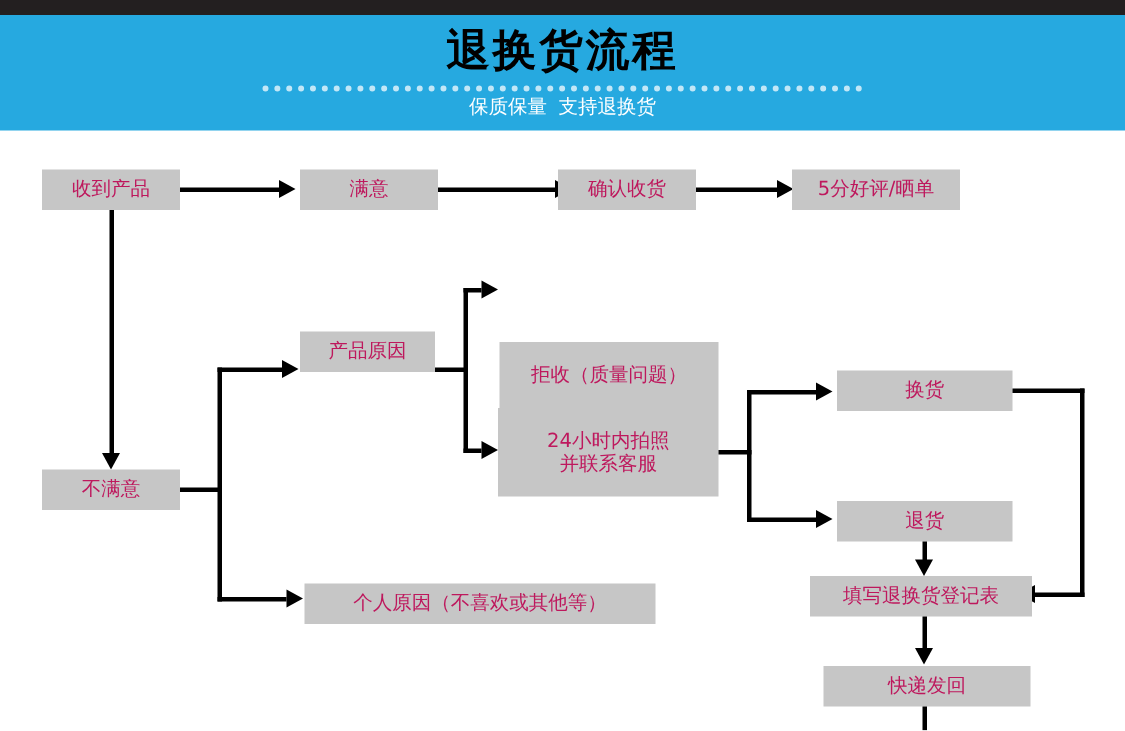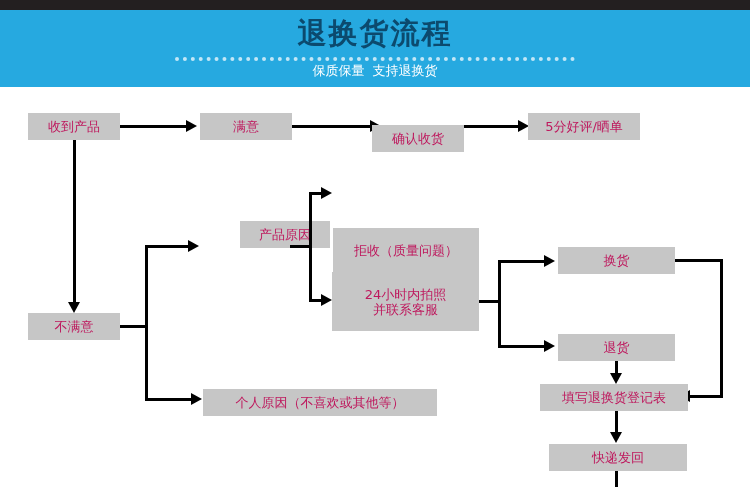--- a/index.html
+++ b/index.html
@@ -26,21 +26,21 @@
     position: absolute;
     left: 0; top: 10px;
     width: 750px; height: 77px;
     background: #26a9e0;
   }
   .banner-title {
     position: absolute;
     left: 0; top: 5px;
     width: 750px;
     text-align: center;
-    color: #0c4a6e;
+    color: #000000;
     font-size: 29px;
     font-weight: bold;
     letter-spacing: 2px;
     line-height: 36px;
     white-space: nowrap;
   }
   .banner-rule {
     position: absolute;
     left: 175px; top: 47px;
     width: 400px; height: 4px;
@@ -117,41 +117,41 @@
   <div class="canvas">
 
     <div class="node" style="left:28px; top:26px; width:92px; height:27px;">收到产品</div>
     <div class="ln" style="left:120px; top:38px; width:66px; height:3px;"></div>
     <div class="arrow right" style="left:186px; top:33px;"></div>
 
     <div class="node" style="left:200px; top:26px; width:92px; height:27px;">满意</div>
     <div class="ln" style="left:292px; top:38px; width:78px; height:3px;"></div>
     <div class="arrow right" style="left:370px; top:33px;"></div>
 
-    <div class="node" style="left:372px; top:38px; width:92px; height:27px;">确认收货</div>
+    <div class="node" style="left:372px; top:26px; width:92px; height:27px;">确认收货</div>
     <div class="ln" style="left:464px; top:38px; width:54px; height:3px;"></div>
     <div class="arrow right" style="left:518px; top:33px;"></div>
 
     <div class="node" style="left:528px; top:26px; width:112px; height:27px;">5分好评/晒单</div>
 
     <div class="ln" style="left:73px; top:53px; width:3px; height:164px;"></div>
     <div class="arrow down" style="left:68px; top:215px;"></div>
 
     <div class="node" style="left:28px; top:226px; width:92px; height:27px;">不满意</div>
 
     <div class="ln" style="left:120px; top:238px; width:28px; height:3px;"></div>
     <div class="ln" style="left:145px; top:158px; width:3px; height:156px;"></div>
 
     <div class="ln" style="left:145px; top:158px; width:43px; height:3px;"></div>
     <div class="arrow right" style="left:188px; top:153px;"></div>
 
     <div class="ln" style="left:145px; top:311px; width:46px; height:3px;"></div>
     <div class="arrow right" style="left:191px; top:306px;"></div>
 
-    <div class="node" style="left:200px; top:134px; width:90px; height:27px;margin-left:40px;">产品原因</div>
+    <div class="node" style="left:200px; top:134px; width:90px; height:27px;">产品原因</div>
 
     <div class="ln" style="left:290px; top:158px; width:22px; height:3px;"></div>
     <div class="ln" style="left:309px; top:105px; width:3px; height:110px;"></div>
 
     <div class="ln" style="left:309px; top:105px; width:12px; height:3px;"></div>
     <div class="arrow right" style="left:321px; top:100px;"></div>
 
     <div class="ln" style="left:309px; top:212px; width:12px; height:3px;"></div>
     <div class="arrow right" style="left:321px; top:207px;"></div>
 

